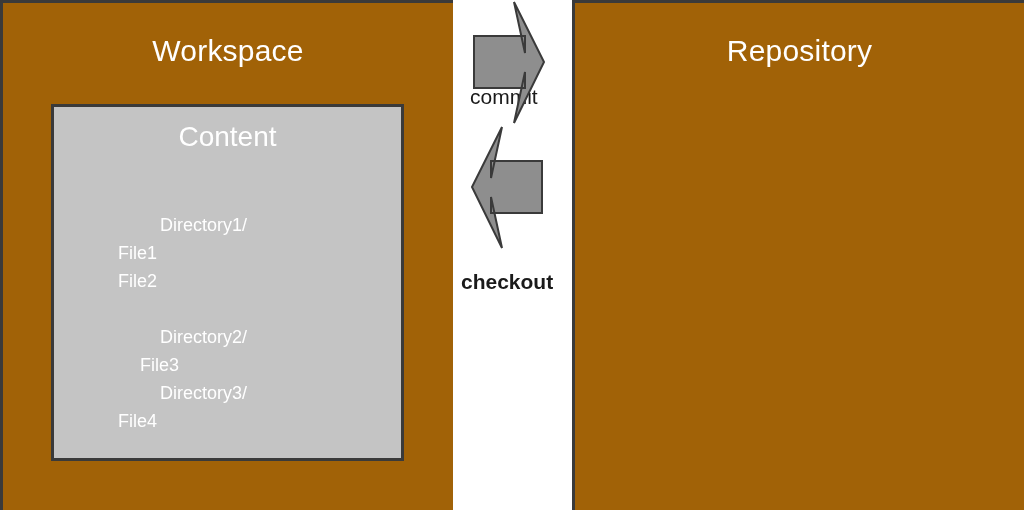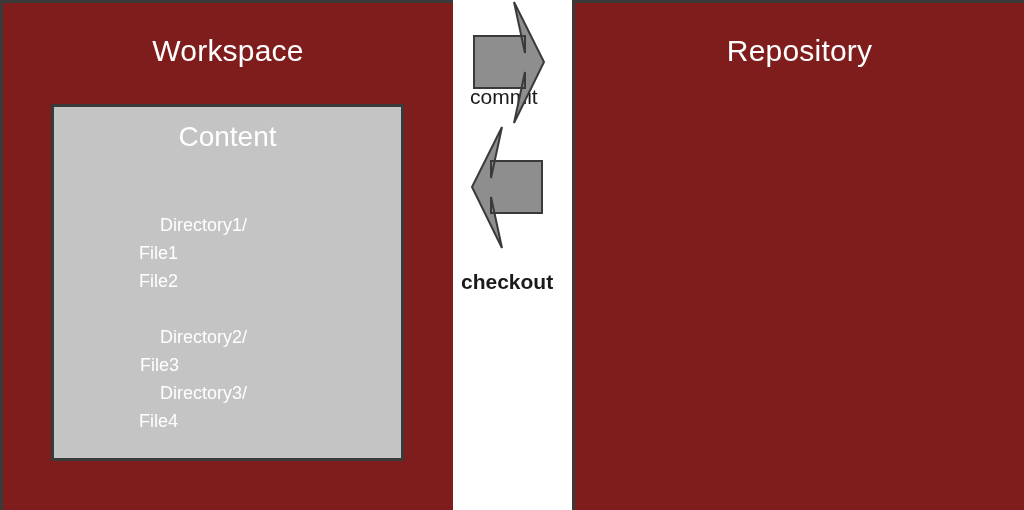--- a/index.html
+++ b/index.html
@@ -14,21 +14,21 @@
     position: relative;
     width: 1024px;
     height: 510px;
     background: #ffffff;
     overflow: hidden;
   }
 
   
   .panel {
     position: absolute;
-    background: #7f1d1d;
+    background: #a16207;
     box-sizing: border-box;
   }
   #workspace-panel {
     left: 0px;
     top: 0px;
     width: 453px;
     height: 510px;
     border-top: 3px solid #3a3a3a;
     border-left: 3px solid #3a3a3a;
   }
@@ -85,21 +85,21 @@
     width: 100%;
     color: #ffffff;
     font-size: 18px;
     line-height: 28px;
   }
   .content-line {
     white-space: pre;
     color: #ffffff;
   }
   .content-line.dir      { padding-left: 106px; }
-  .content-line.file     { padding-left: 85px; }
+  .content-line.file     { padding-left: 64px; }
   .content-line.file-deep{ padding-left: 86px; }
   .content-line.spacer   { height: 28px; }
 
   
   #arrow-zone {
     position: absolute;
     left: 453px;
     top: 0px;
     width: 114px;
     height: 510px;

